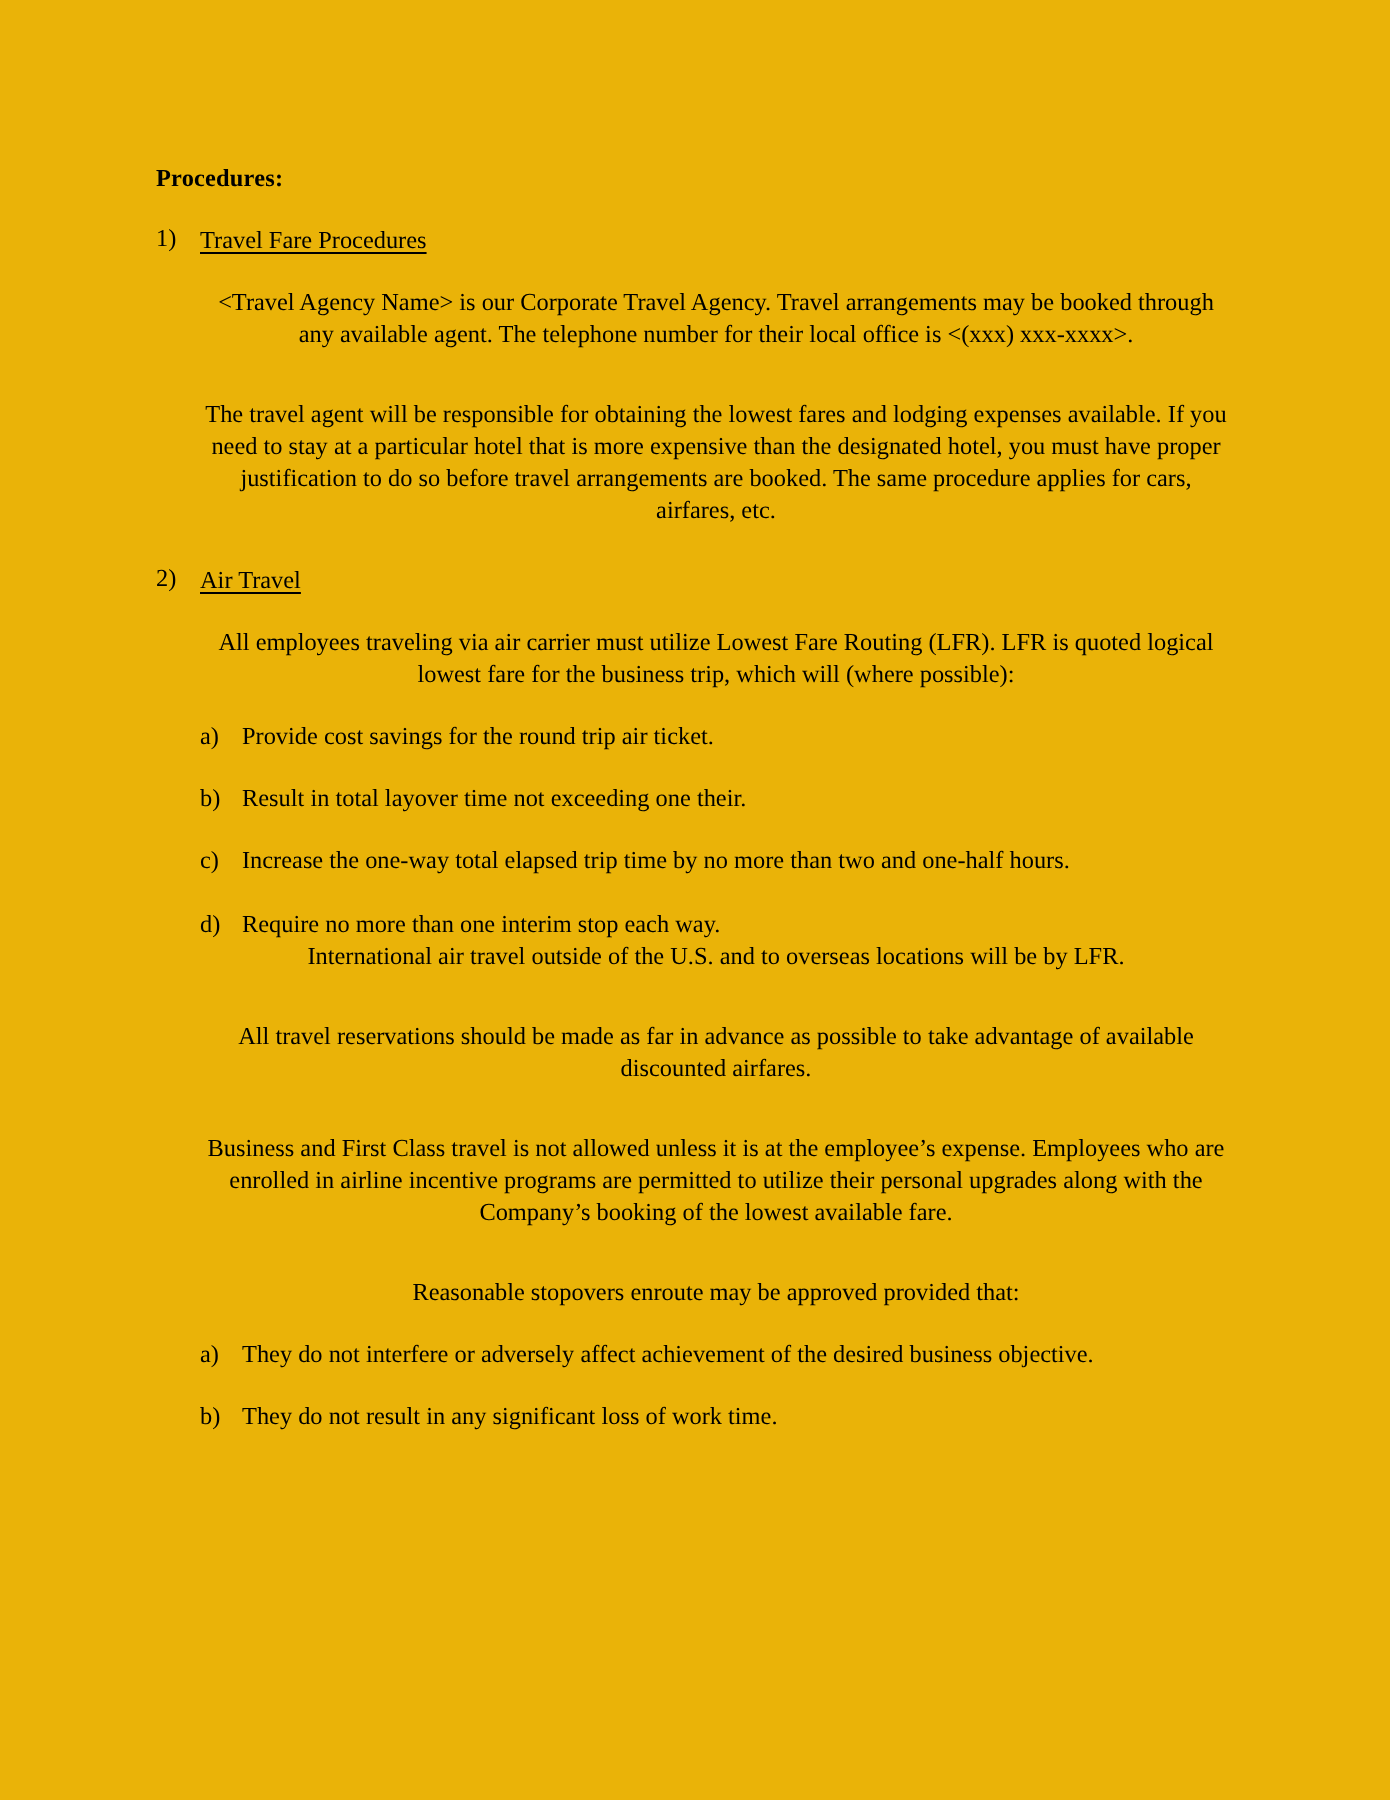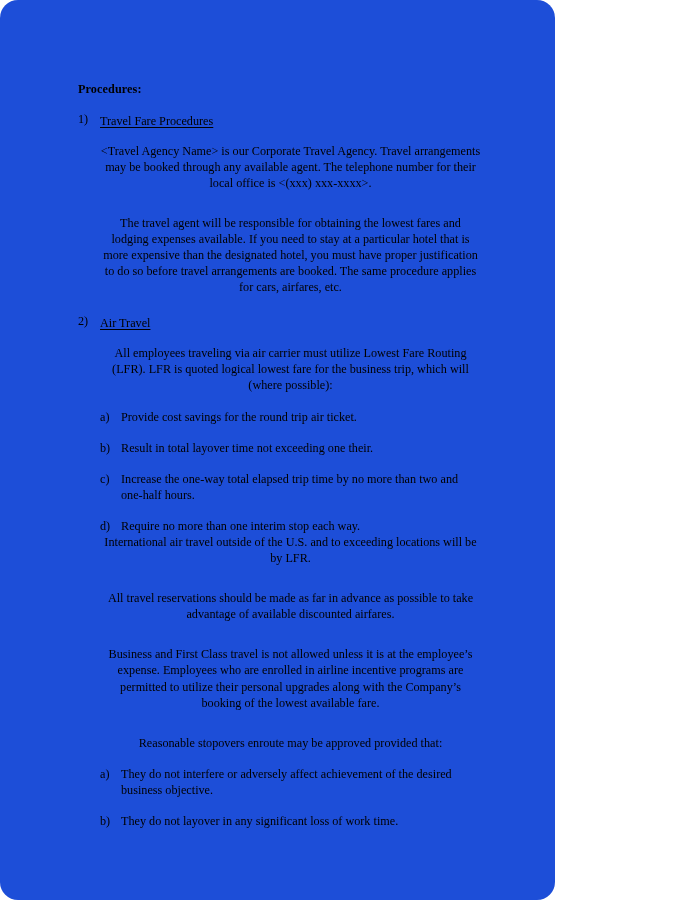--- a/index.html
+++ b/index.html
@@ -9,26 +9,25 @@
   }
   body {
     width: 695px;
     height: 900px;
     font-family: "Liberation Serif", "DejaVu Serif", serif;
     color: #000000;
     -webkit-font-smoothing: antialiased;
   }
   .page {
     position: relative;
-    width: 555px;
+    width: 695px;
     height: 900px;
-    background: #1d4ed8;
+    background: #eab308;
     box-sizing: border-box;
     padding: 82px 74px 0 78px;
-    border-radius: 18px;
   }
   .doc-heading {
     font-size: 12.2px;
     font-weight: bold;
     line-height: 15.5px;
     margin: 0 0 13px 0;
     letter-spacing: 0.1px;
   }
   
   .num-item {
@@ -139,32 +138,32 @@
         <li class="alpha-item">
           <span class="alpha-marker">c)</span>
           <span>Increase the one-way total elapsed trip time by no more than two and one-half hours.</span>
         </li>
         <li class="alpha-item">
           <span class="alpha-marker">d)</span>
           <span>Require no more than one interim stop each way.</span>
         </li>
       </ul>
 
-      <p class="para">International air travel outside of the U.S. and to exceeding locations will be by LFR.</p>
+      <p class="para">International air travel outside of the U.S. and to overseas locations will be by LFR.</p>
       <p class="para">All travel reservations should be made as far in advance as possible to take advantage of available discounted airfares.</p>
       <p class="para">Business and First Class travel is not allowed unless it is at the employee’s expense.  Employees who are enrolled in airline incentive programs are permitted to utilize their personal upgrades along with the Company’s booking of the lowest available fare.</p>
       <p class="para">Reasonable stopovers enroute may be approved provided that:</p>
 
       <ul class="alpha-list gap-before-list">
         <li class="alpha-item">
           <span class="alpha-marker">a)</span>
           <span>They do not interfere or adversely affect achievement of the desired business objective.</span>
         </li>
         <li class="alpha-item">
           <span class="alpha-marker">b)</span>
-          <span>They do not layover in any significant loss of work time.</span>
+          <span>They do not result in any significant loss of work time.</span>
         </li>
       </ul>
 
     </div>
   </div>
 
 </div>
 
 </body></html>

